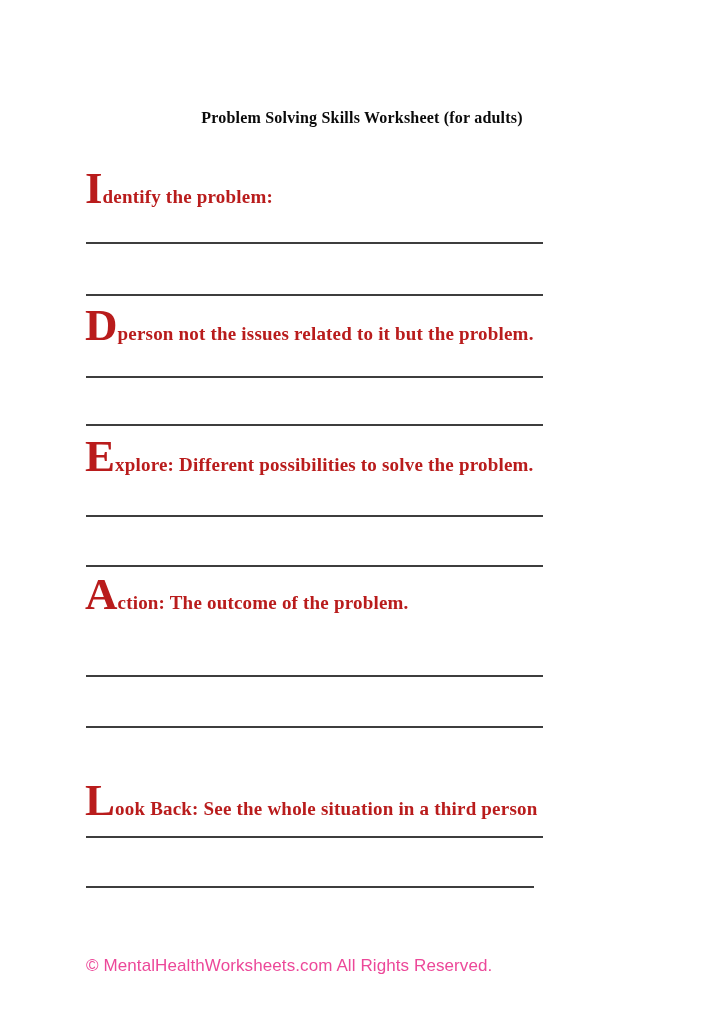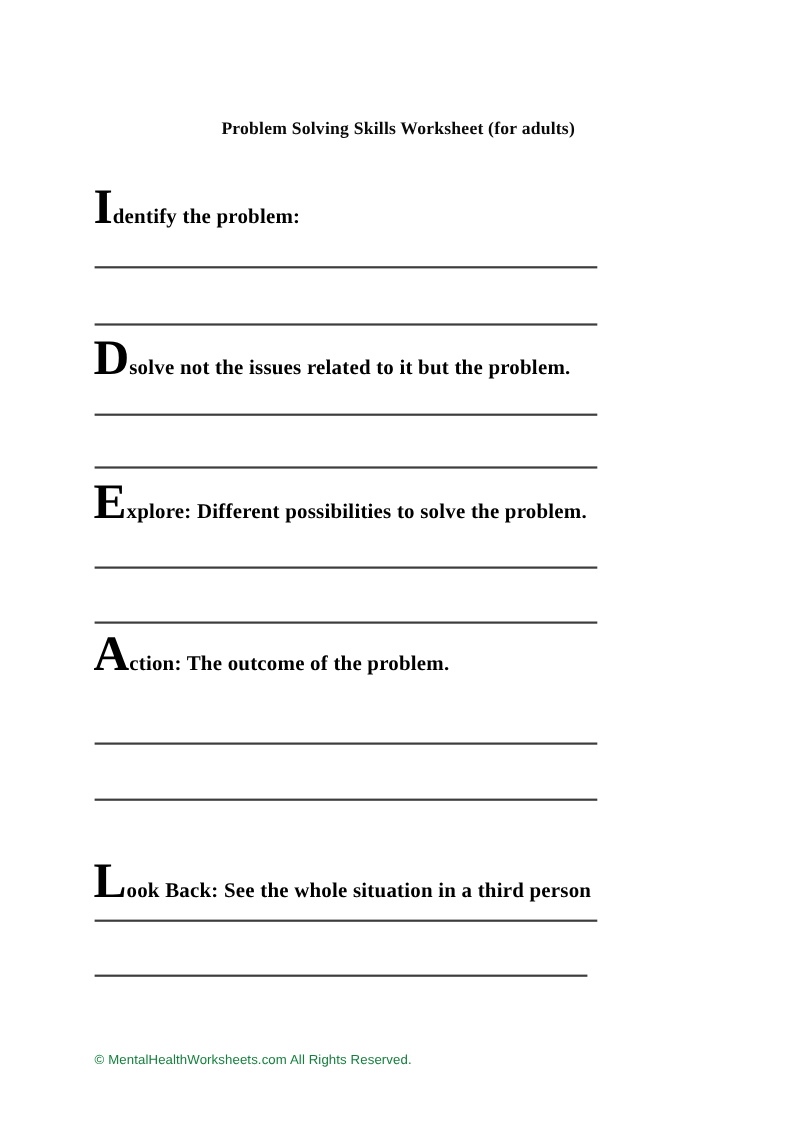--- a/index.html
+++ b/index.html
@@ -25,21 +25,21 @@
     font-size: 16px;
     font-weight: bold;
     letter-spacing: 0.2px;
     color: #0a0a0a;
   }
   .section-heading {
     position: absolute;
     left: 85px;
     white-space: nowrap;
     font-weight: bold;
-    color: #000000;
+    color: #b91c1c;
   }
   .dropcap {
     font-size: 45px;
     line-height: 1;
     font-weight: bold;
     vertical-align: baseline;
   }
   .heading-rest {
     font-size: 19px;
     font-weight: bold;
@@ -66,40 +66,40 @@
   .line-6  { top: 565px; }
   .line-7  { top: 675px; }
   .line-8  { top: 726px; }
   .line-9  { top: 836px; }
   .line-10 { top: 886px; width: 448px; }
   .footer {
     position: absolute;
     left: 86px;
     top: 956px;
     font-family: "Liberation Sans", "DejaVu Sans", sans-serif;
-    font-size: 12px;
-    color: #15803d;
+    font-size: 17px;
+    color: #ec4899;
     letter-spacing: 0.1px;
   }
 </style>
 </head>
 <body>
 
 <div class="page">
 
   <div class="doc-title">Problem Solving Skills Worksheet (for adults)</div>
 
   <div class="section-heading heading-1">
     <span class="dropcap">I</span><span class="heading-rest">dentify the problem:</span>
   </div>
   <div class="answer-line line-1"></div>
   <div class="answer-line line-2"></div>
 
   <div class="section-heading heading-2">
-    <span class="dropcap">D</span><span class="heading-rest">solve not the issues related to it but the problem.</span>
+    <span class="dropcap">D</span><span class="heading-rest">person not the issues related to it but the problem.</span>
   </div>
   <div class="answer-line line-3"></div>
   <div class="answer-line line-4"></div>
 
   <div class="section-heading heading-3">
     <span class="dropcap">E</span><span class="heading-rest">xplore: Different possibilities to solve the problem.</span>
   </div>
   <div class="answer-line line-5"></div>
   <div class="answer-line line-6"></div>
 

